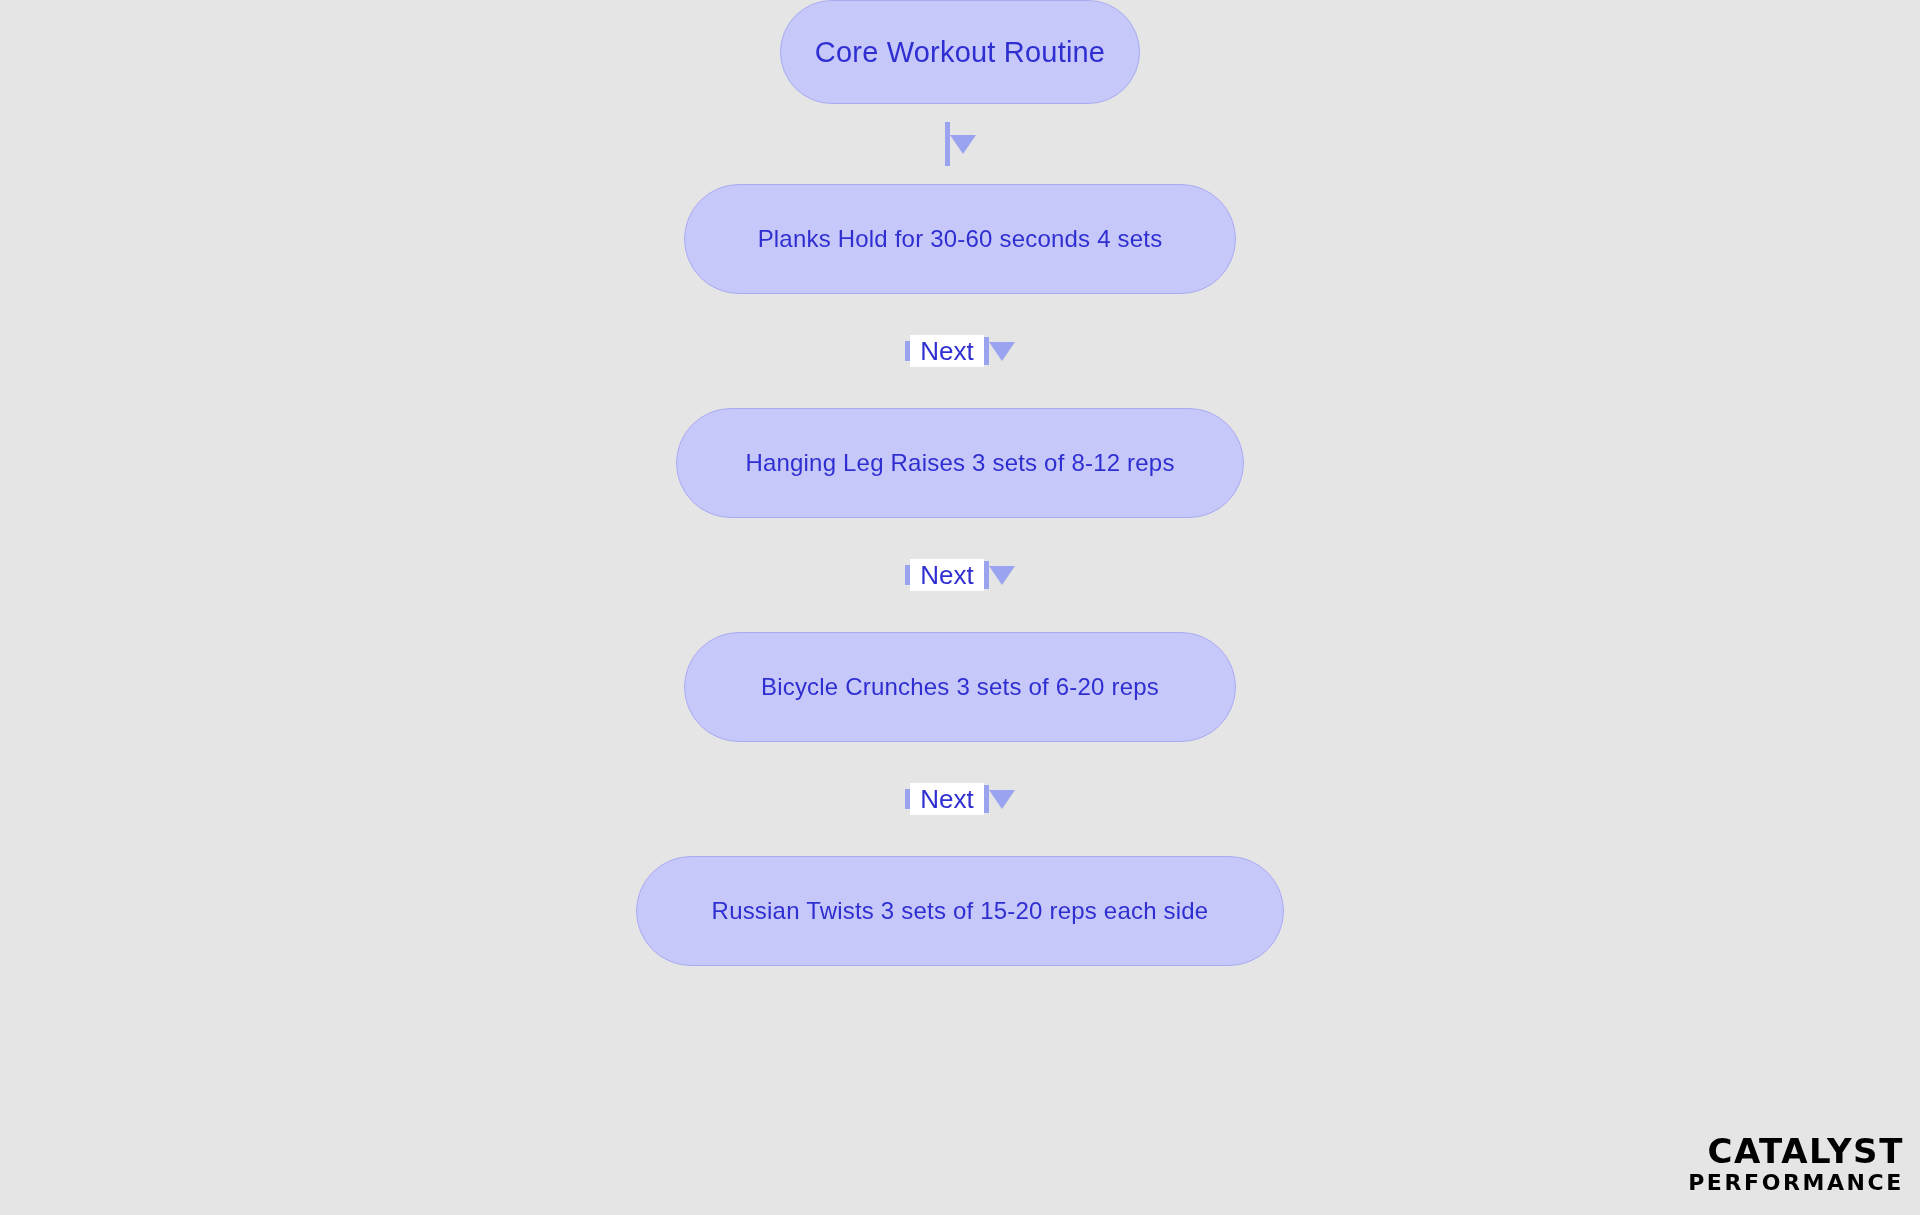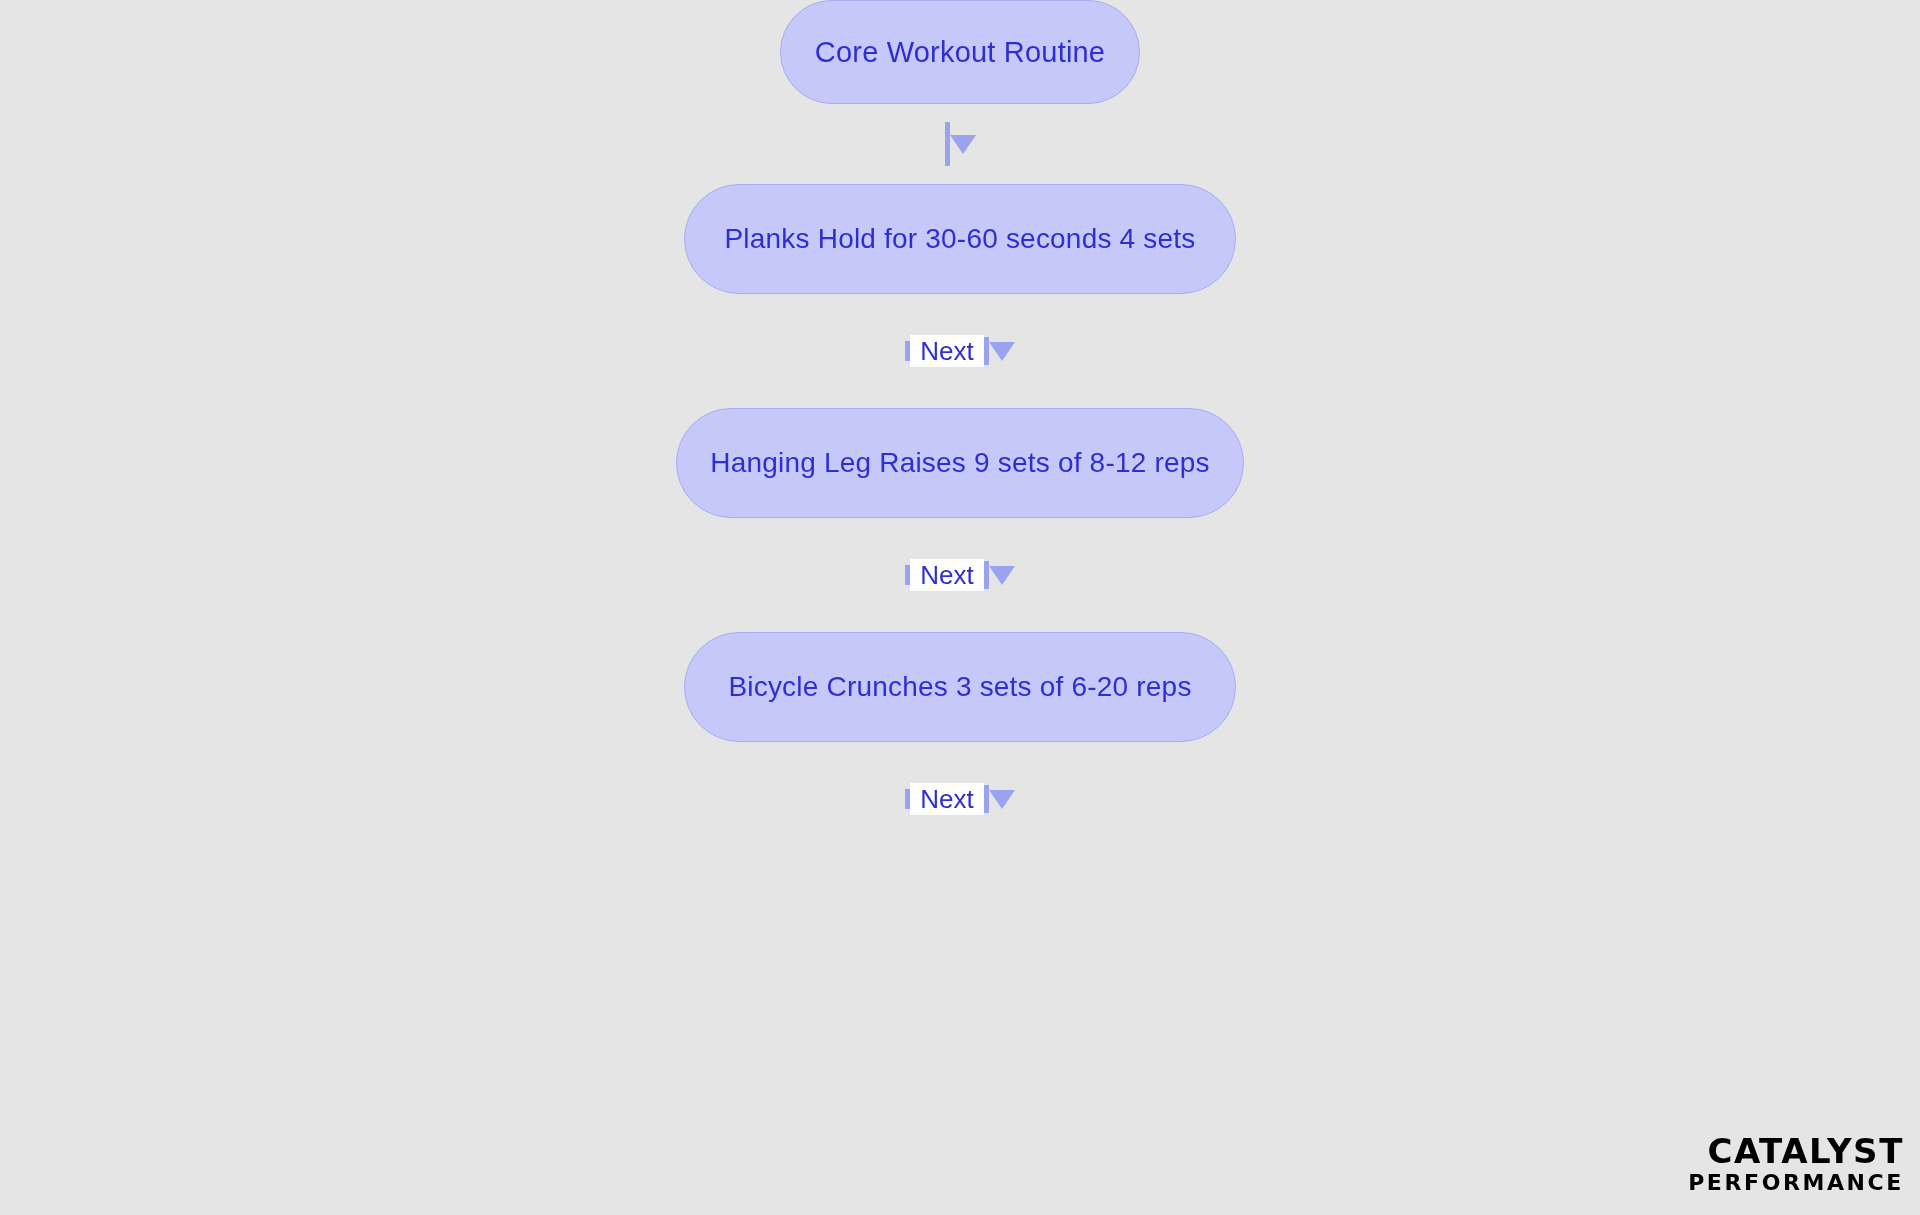--- a/index.html
+++ b/index.html
@@ -39,21 +39,21 @@
     border: 1.6px solid #a9abf2;
     border-radius: 999px;
     color: #2f2fd1;
     white-space: nowrap;
     line-height: 1;
     letter-spacing: 0.2px;
   }
 
   .node-label {
     color: #2f2fd1;
-    font-size: 28px;
+    font-size: 24px;
     font-weight: 400;
     line-height: 1;
   }
 
   .node-0 { width: 360px; height: 104px; }
   .node-0 .node-label { font-size: 29px; }
 
   .node-1 { width: 552px; height: 110px; }
   .node-2 { width: 568px; height: 110px; }
   .node-3 { width: 552px; height: 110px; }
@@ -161,21 +161,21 @@
     <div class="connector conn-labeled">
       <div class="conn-line-top"></div>
       <span class="conn-label">Next</span>
       <div class="conn-line-bottom"></div>
       <div class="conn-arrow-wrap">
         <div class="conn-arrow-head"></div>
       </div>
     </div>
 
     <div class="node node-2">
-      <span class="node-label">Hanging Leg Raises 9 sets of 8-12 reps</span>
+      <span class="node-label">Hanging Leg Raises 3 sets of 8-12 reps</span>
     </div>
 
     <div class="connector conn-labeled">
       <div class="conn-line-top"></div>
       <span class="conn-label">Next</span>
       <div class="conn-line-bottom"></div>
       <div class="conn-arrow-wrap">
         <div class="conn-arrow-head"></div>
       </div>
     </div>
@@ -186,20 +186,23 @@
 
     <div class="connector conn-labeled">
       <div class="conn-line-top"></div>
       <span class="conn-label">Next</span>
       <div class="conn-line-bottom"></div>
       <div class="conn-arrow-wrap">
         <div class="conn-arrow-head"></div>
       </div>
     </div>
 
+    <div class="node node-4">
+      <span class="node-label">Russian Twists 3 sets of 15-20 reps each side</span>
+    </div>
 
   </div>
 
   <div class="brand-logo">
     <div class="brand-primary">CATALYST</div>
     <div class="brand-secondary">PERFORMANCE</div>
   </div>
 
 </div>
 

